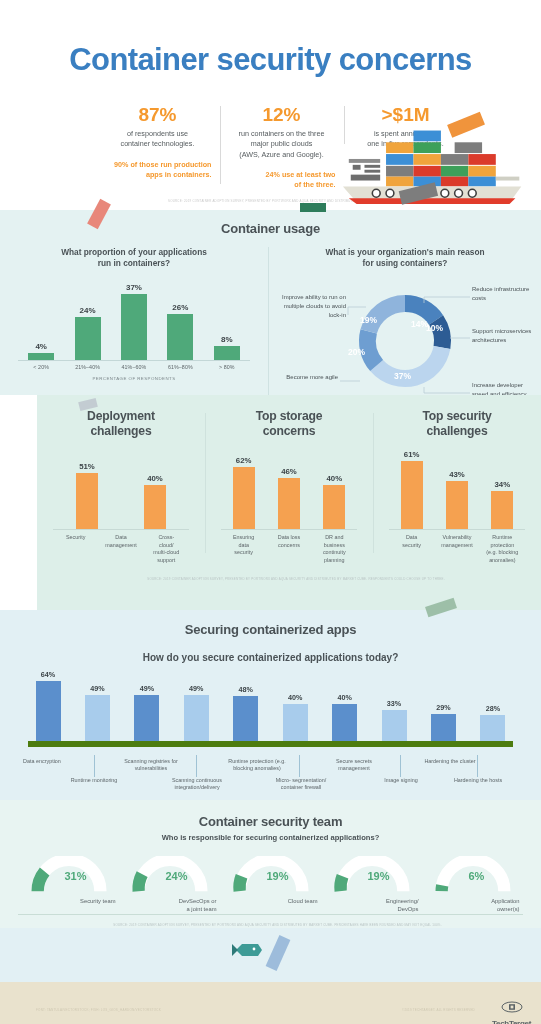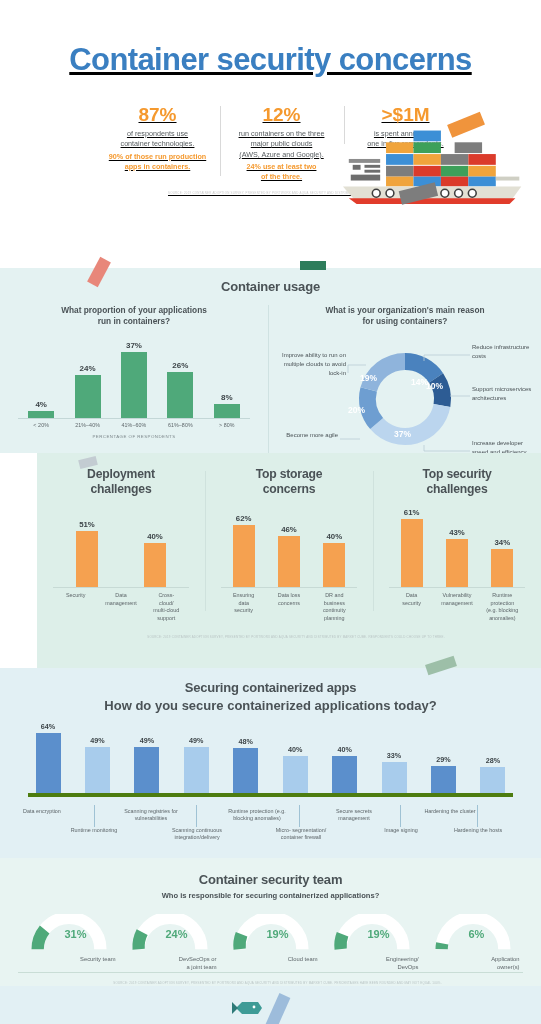--- a/index.html
+++ b/index.html
@@ -5,37 +5,37 @@
   * { margin:0; padding:0; box-sizing:border-box; }
   body {
     width:541px; height:1024px;
     font-family:"Liberation Sans", sans-serif;
     background:#ffffff; overflow:hidden;
     -webkit-font-smoothing:antialiased;
   }
   .page { position:relative; width:541px; height:1024px; background:#fff; }
 
   
-  .header { position:relative; height:268px; background:#ffffff; overflow:hidden;text-decoration:underline; }
+  .header { position:relative; height:210px; background:#ffffff; overflow:hidden; }
   .title {
     text-align:center; color:#3A7FC1; font-weight:bold;
     font-size:31px; letter-spacing:-0.6px; padding-top:42px;
   }
   .stats {
     display:flex; justify-content:center; align-items:flex-start;
     margin-top:26px; padding-left:22px;
   }
   .stat { width:124px; padding:0 8px; text-align:center; position:relative; }
   .stat + .stat::before {
     content:""; position:absolute; left:0; top:2px; bottom:6px;
     width:1px; background:#d9d9d9;
   }
   .stat-big { color:#F5992E; font-weight:bold; font-size:19px; line-height:1.15; }
   .stat-sub { color:#555b5e; font-size:7.2px; line-height:1.45; margin-top:3px; }
-  .stat-hi { color:#F5992E; font-weight:bold; font-size:7.2px; line-height:1.4; margin-top:2px; }
+  .stat-hi { color:#F5992E; font-weight:bold; font-size:7.2px; line-height:1.4; margin-top:10px;text-align:right; }
   .src {
     text-align:center; color:#c9c9c9; font-size:2.9px; letter-spacing:0.25px;
     margin-top:9px; padding-left:14px;
   }
   .src.dark { color:#b9c4c4; }
 
   
   .ship { position:absolute; right:6px; top:108px; width:196px; height:98px; }
 
   
@@ -82,24 +82,24 @@
            border-bottom:1px solid #c7dad5; margin:14px 10px 0; }
   .ocol { width:44px; text-align:center; }
   .oval { font-size:7.8px; font-weight:bold; color:#3c4448; margin-bottom:2px; }
   .obar { background:#F5A150; width:22px; margin:0 auto; }
   .ocats { display:flex; justify-content:space-around; margin:4px 10px 0; }
   .ocat { width:44px; text-align:center; font-size:5.4px; color:#5d6569; line-height:1.4; }
 
   
   .secure { position:relative; padding-top:12px; height:190px; }
   .secure .sec-title { font-size:13px; }
-  .secure .sec-sub { font-size:13px; margin-top:3px; }
+  .secure .sec-sub { font-size:10px; margin-top:15px; }
   .sbars { position:relative; height:80px; margin:12px 28px 0; }
   .srow { display:flex; align-items:flex-end; justify-content:space-between; height:72px;
-          border-bottom:4px solid #4d7c0f; }
+          border-bottom:6px solid #4d7c0f; }
   .scol { width:40px; text-align:center; position:relative; }
   .sval { font-size:7.2px; font-weight:bold; color:#3c4448; margin-bottom:2px; }
   .sbar { width:25px; margin:0 auto; }
   .slabels { position:relative; height:52px; margin:0 28px; }
   .slab { position:absolute; text-align:center; font-size:5.4px; color:#5d6569; line-height:1.35; width:58px; }
   .sleader { position:absolute; width:1px; background:#9fc2d4; }
 
   
   .team { position:relative; padding-top:14px; height:128px; }
   .team .sec-title { font-size:13px; }

